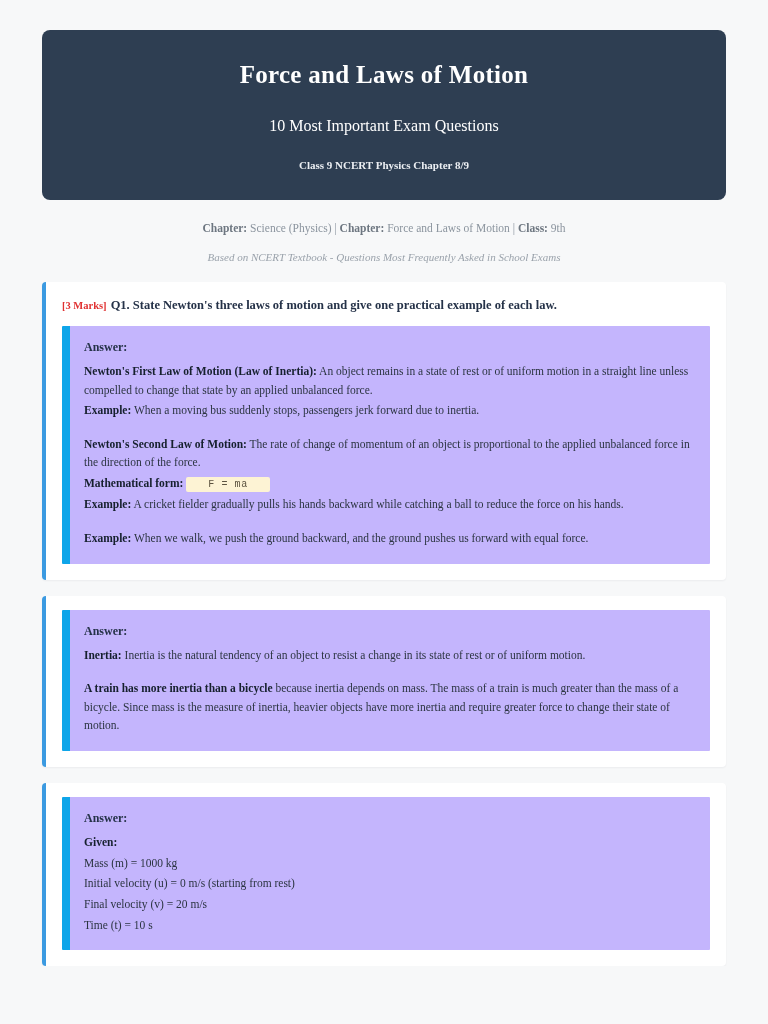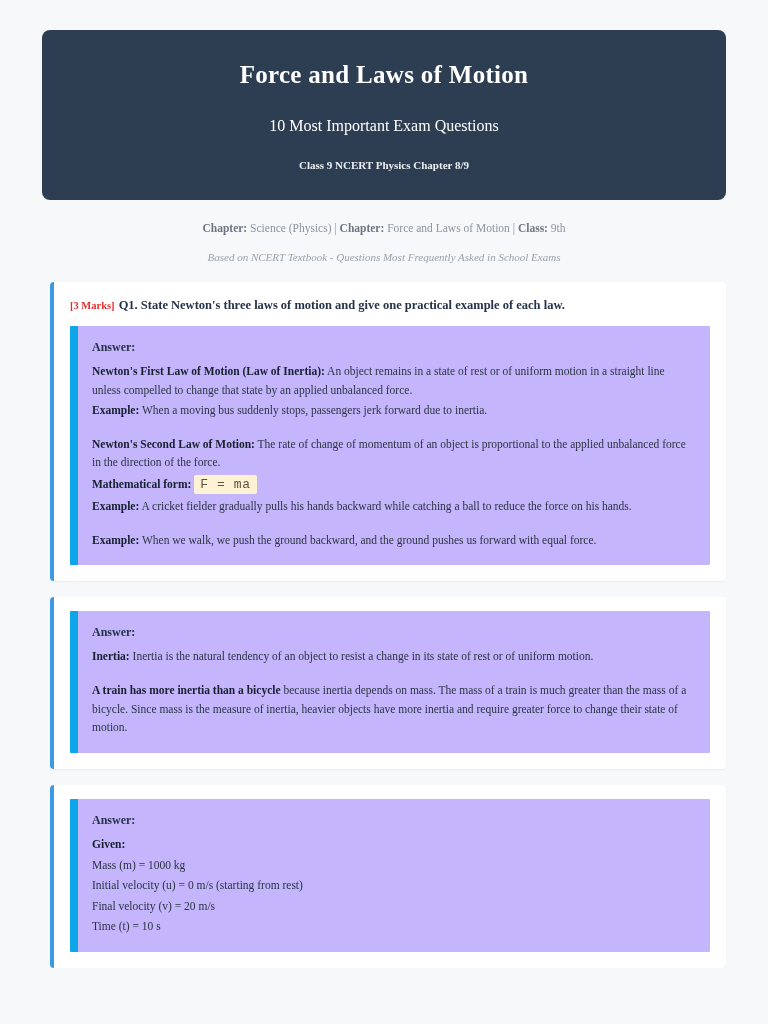--- a/index.html
+++ b/index.html
@@ -69,21 +69,20 @@
   }
 
   
   .qcard {
     background: #ffffff;
     border-left: 4px solid #3b9ae1;
     border-radius: 4px;
     margin-top: 16px;
     padding: 14px 16px 16px 16px;
     box-shadow: 0 1px 2px rgba(16,24,40,.05);
-    margin-left: 8px;
   }
   .qhead {
     font-size: 12.5px;
     font-weight: bold;
     color: #253248;
     line-height: 1.45;
     margin: 0 0 12px 0;
   }
   .marks {
     color: #e03131;
@@ -111,22 +110,22 @@
     line-height: 1.62;
     margin: 0 0 2px 0;
   }
   .a-line b { color: #16202e; font-weight: bold; }
   .a-gap { height: 13px; }
 
   code.formula {
     font-family: "Liberation Mono", "DejaVu Sans Mono", monospace;
     background: #fdf3d4;
     color: #5c5340;
-    font-size: 13px;
-    padding: 2px 6px;
+    font-size: 10px;
+    padding: 2px 22px;
     border-radius: 2px;
     letter-spacing: .6px;
     white-space: pre;
   }
 </style>
 </head>
 <body>
 
 <div class="page">
 

